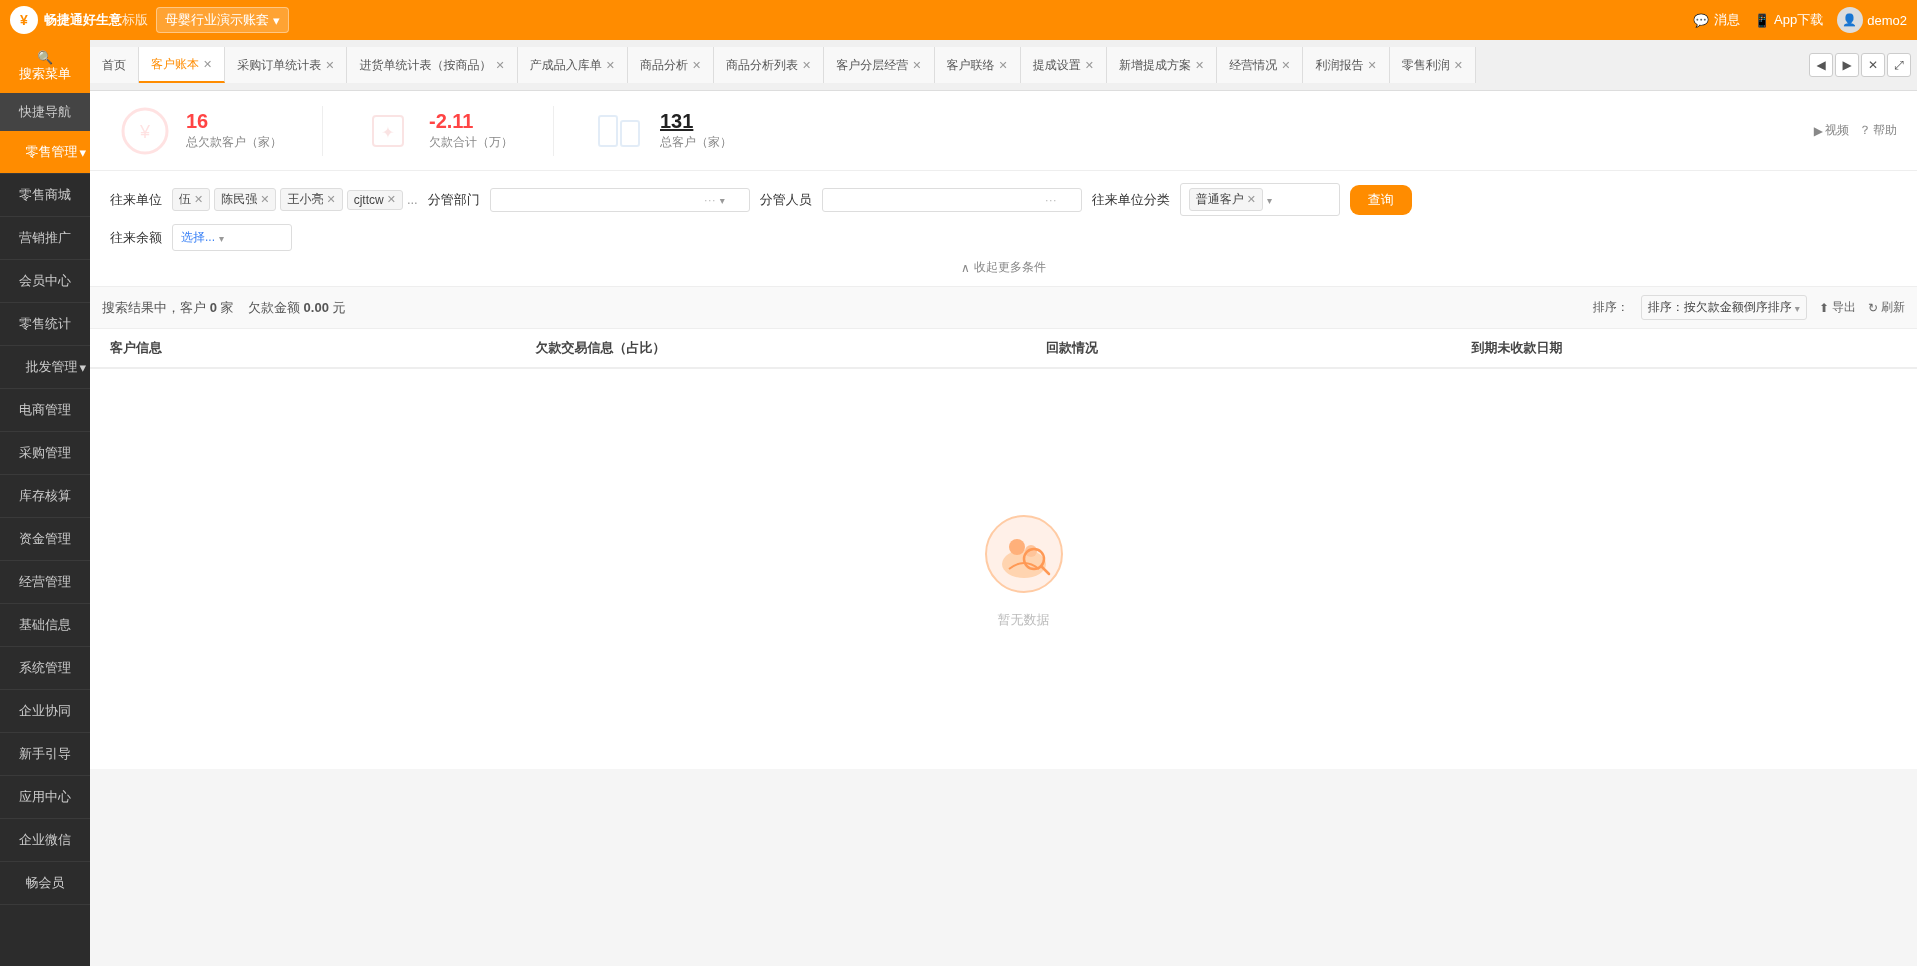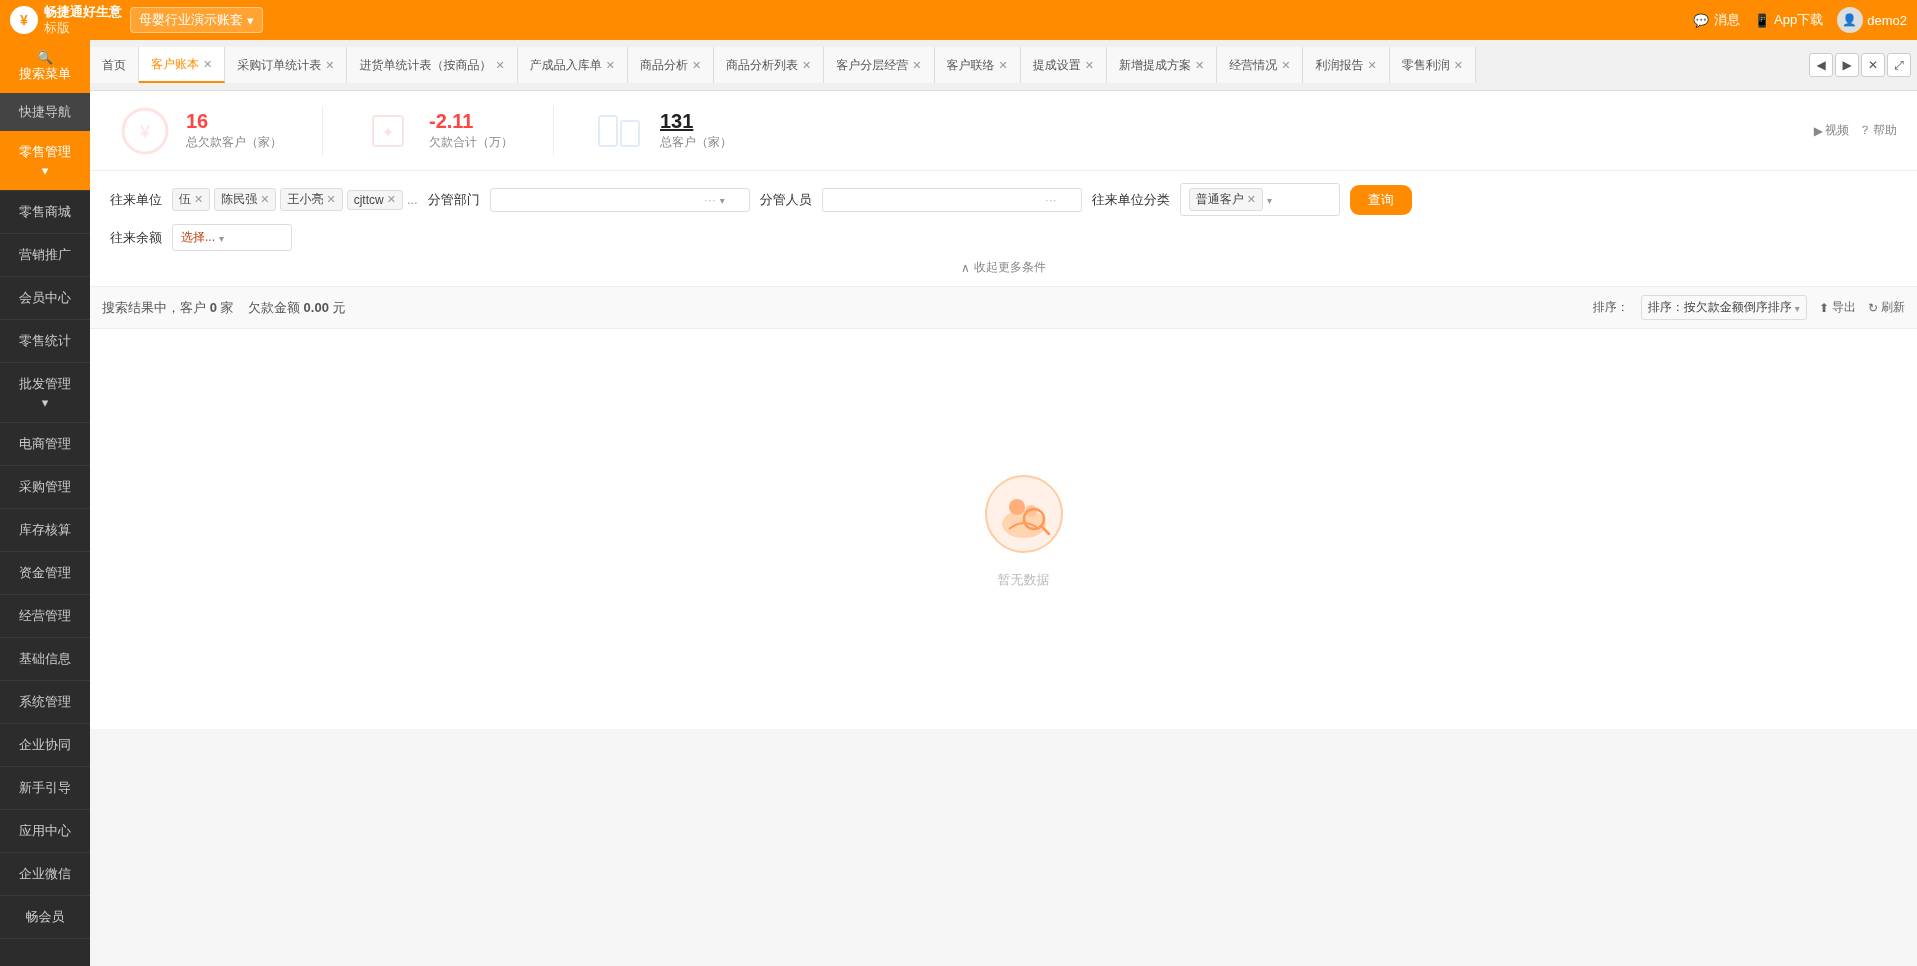--- a/index.html
+++ b/index.html
@@ -119,23 +119,22 @@
       cursor: pointer;
       border-bottom: 1px solid #3a3a3a;
     }
     .sidebar-item.active {
       background: #ff8c00;
       color: white;
     }
     .sidebar-item-with-arrow {
       display: flex;
       align-items: center;
-      justify-content: flex-start;
+      justify-content: flex-end;
       gap: 2px;
-      flex-direction: column;
     }
 
     
     .content-area {
       flex: 1;
       display: flex;
       flex-direction: column;
       overflow: hidden;
     }
 
@@ -381,21 +380,21 @@
 
     
     .chevron::after { content: '▾'; font-size: 10px; color: #999; }
   </style>
 </head>
 <body>
 
 <div class="top-bar">
   <div class="logo-area">
     <div class="logo-icon">¥</div>
-    <div style="display:flex;flex-direction:column;line-height:1.2;">
+    <div style="display:flex;flex-direction:row;line-height:1.2;">
       <span style="font-size:13px;font-weight:bold;">畅捷通好生意</span>
       <span style="font-size:13px;font-weight:normal;opacity:0.8;">标版</span>
     </div>
   </div>
   <div class="top-bar-center">
     <div class="enterprise-selector">
       <span>母婴行业演示账套</span>
       <span>▾</span>
     </div>
   </div>
@@ -656,21 +655,21 @@
             <span class="chevron"></span>
           </div>
 
           <button style="background:#ff8c00;color:white;border:none;border-radius:9px;padding:6px 18px;font-size:13px;cursor:pointer;">查询</button>
         </div>
 
         <div class="filter-row">
 
           <span class="filter-label">往来余额</span>
           <div class="filter-select" style="min-width:120px;">
-            <span style="color:#c2410c;">选择...</span>
+            <span style="color:#3b82f6;">选择...</span>
             <span class="chevron"></span>
           </div>
         </div>
 
         <div class="collapse-btn">
           <span>∧</span>
           <span>收起更多条件</span>
         </div>
       </div>
 
@@ -697,20 +696,26 @@
             <span>导出</span>
           </div>
           <div class="action-btn">
             <span>↻</span>
             <span>刷新</span>
           </div>
         </div>
       </div>
 
       <div class="data-table">
+        <div class="table-header">
+          <span>客户信息</span>
+          <span>欠款交易信息（占比）</span>
+          <span>回款情况</span>
+          <span>到期未收款日期</span>
+        </div>
         <div class="table-body">
 
           <div style="display:flex;flex-direction:column;align-items:center;gap:12px;padding:60px 0;">
             <svg width="90" height="90" viewBox="0 0 90 90">
               <circle cx="45" cy="45" r="38" fill="#fff0e8" stroke="#ffcba4" stroke-width="2"></circle>
               <ellipse cx="45" cy="55" rx="22" ry="14" fill="#ffd4b0"></ellipse>
               <circle cx="38" cy="38" r="8" fill="#ffb07a"></circle>
               <circle cx="52" cy="42" r="6" fill="#ffc49a"></circle>
               <path d="M30 60 Q45 48 60 60" stroke="#ff9955" stroke-width="2" fill="none"></path>
               <circle cx="55" cy="50" r="10" fill="none" stroke="#ff9955" stroke-width="2.5"></circle>

